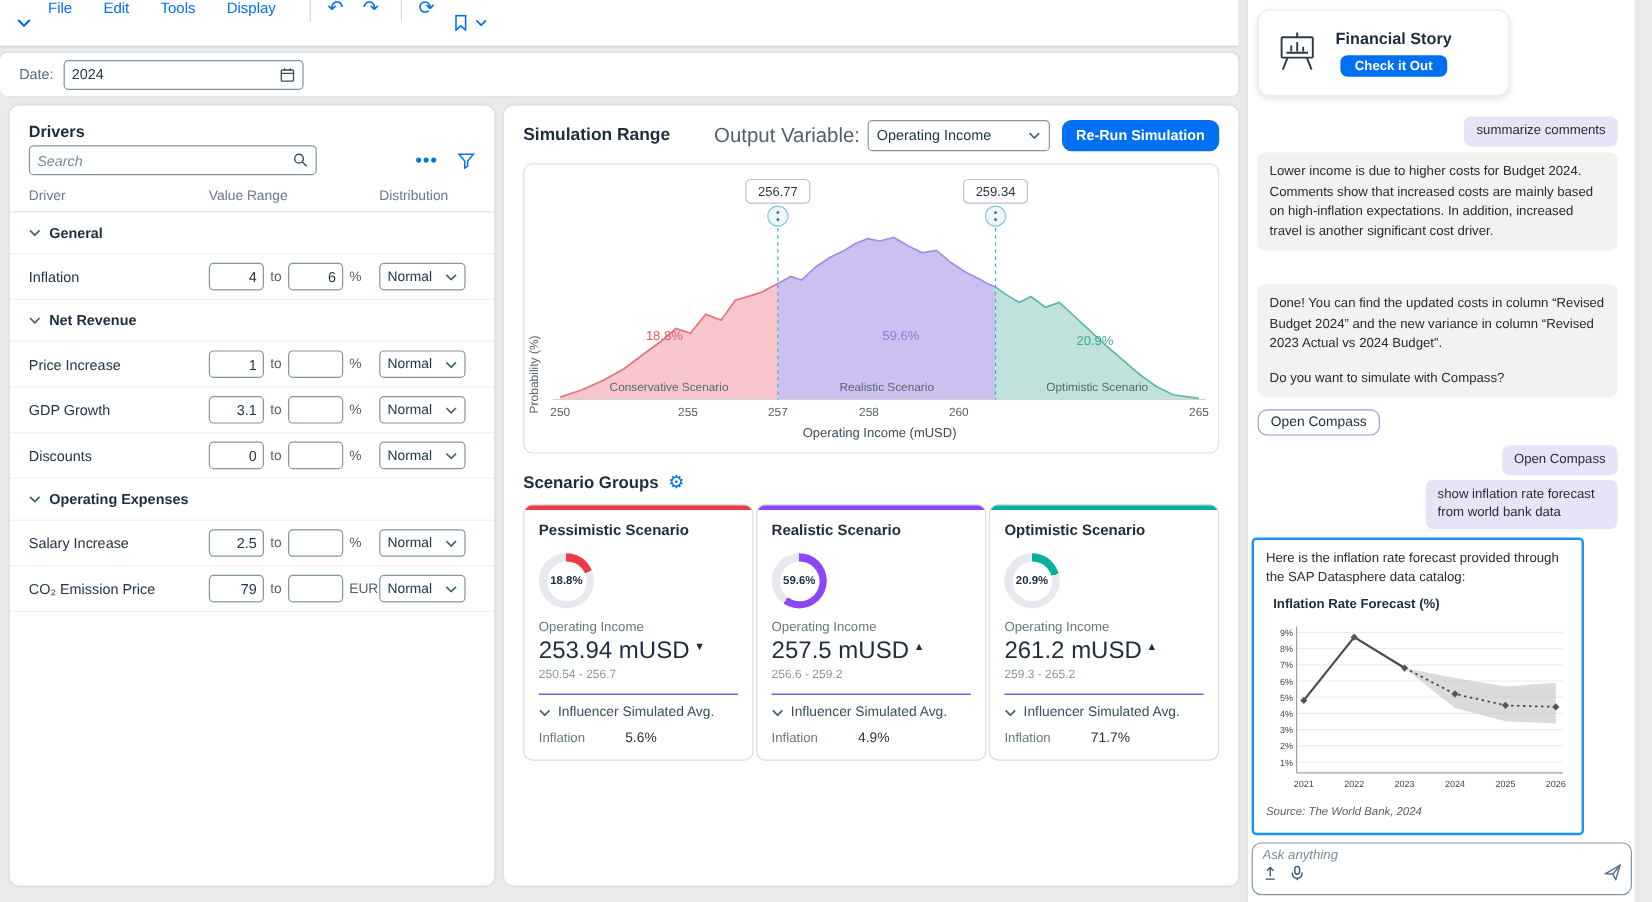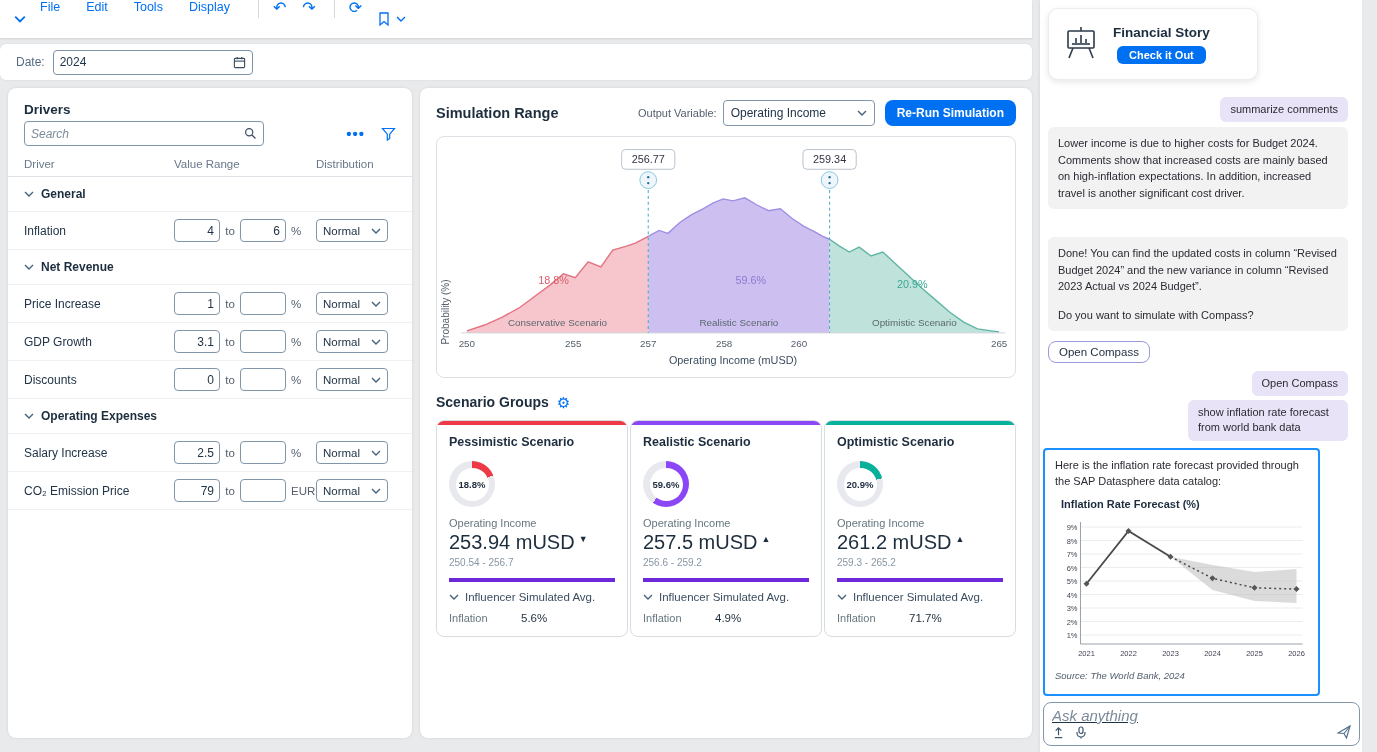--- a/index.html
+++ b/index.html
@@ -39,39 +39,39 @@
   .unit{width:30px;color:#55606e;font-size:11.5px;padding-left:5px;}
   .sel{width:72px;height:23px;border:1px solid #8296aa;border-radius:4px;display:flex;align-items:center;justify-content:space-between;padding:0 6px;font-size:11.5px;color:#223548;background:#fff;cursor:pointer;}
   .chev{width:10px;height:6px;flex:none;color:#42627e;}
   .drivers-footer{margin-top:auto;display:flex;justify-content:flex-end;padding:0 16px;}
   .reset-btn{border:1px solid #b9c2cc;border-radius:6px;color:#0070f2;font-size:12px;font-weight:bold;padding:3px 14px;background:#fff;font-family:inherit;cursor:pointer;}
 
   
   .sim{position:absolute;left:420px;top:88px;width:612px;height:650px;padding:12px 16px;}
   .sim-header{display:flex;align-items:center;margin-bottom:10px;}
   .sim-title{font-weight:bold;font-size:14.5px;color:#1d2d3e;flex:1;}
-  .ov-label{font-size:11px;color:#55606e;margin-right:6px;}
+  .ov-label{font-size:17px;color:#55606e;margin-right:6px;}
   .ov-select{width:152px;height:26px;border:1px solid #8296aa;border-radius:4px;display:flex;align-items:center;justify-content:space-between;padding:0 7px;font-size:12px;color:#223548;background:#fff;cursor:pointer;}
   .rerun{margin-left:10px;background:#0070f2;color:#fff;font-size:12px;font-weight:bold;border:none;border-radius:8px;padding:6px 12px;font-family:inherit;cursor:pointer;}
   .chart-card{border:1px solid #dde1e5;border-radius:8px;height:242px;position:relative;padding:4px 6px 0 20px;}
   .ylabel{position:absolute;left:3px;top:46%;transform:translateY(-50%);writing-mode:vertical-rl;transform-origin:center;rotate:180deg;font-size:10px;color:#55606e;}
   .sg-head{display:flex;align-items:center;gap:8px;margin:16px 0 10px;}
   .sg-title{font-weight:bold;font-size:14px;color:#1d2d3e;}
   .gear{color:#0070f2;font-size:15px;line-height:1;cursor:pointer;}
   .cards{display:flex;gap:2px;}
   .scard{flex:1;border:1px solid #d8dde2;border-radius:8px;overflow:hidden;background:#fff;}
   .accent{height:4px;background:#ccc;}
   .scard-body{padding:10px 12px 12px;}
   .scard-title{font-weight:bold;font-size:12.5px;color:#1d2d3e;}
   .donut{width:46px;height:46px;border-radius:50%;display:flex;align-items:center;justify-content:center;margin:12px 0 10px;background:#e7e9ee;}
   .donut-inner{width:33px;height:33px;background:#fff;border-radius:50%;display:flex;align-items:center;justify-content:center;font-size:9.5px;font-weight:bold;color:#1d2d3e;}
   .metric-label{font-size:11px;color:#66777f;}
   .metric-value{font-size:20px;color:#1d2d3e;display:flex;align-items:flex-start;gap:4px;margin-top:2px;}
   .trend{font-size:9px;margin-top:3px;color:#1d2d3e;}
-  .metric-range{font-size:10px;color:#8796a4;margin-top:3px;padding-bottom:10px;border-bottom:4px solid #6d28d9;}
+  .metric-range{font-size:10px;color:#8796a4;margin-top:3px;padding-bottom:10px;border-bottom:1px solid #6d28d9;}
   .inf-header{display:flex;align-items:center;gap:6px;font-size:11.5px;color:#3b4d5f;margin-top:9px;cursor:pointer;}
   .inf-row{display:flex;margin-top:9px;font-size:11px;color:#66777f;align-items:center;}
   .inf-name{width:72px;}
   .inf-val{color:#1d2d3e;font-size:11.5px;}
 
   
   .chat{position:absolute;left:1040px;top:0;width:322px;height:752px;background:#fff;box-shadow:-1px 0 3px rgba(0,0,0,.06);}
   .story-card{position:absolute;left:8px;top:8px;width:210px;height:72px;border:1px solid #ececec;border-radius:10px;box-shadow:0 2px 6px rgba(0,0,0,.10);display:flex;align-items:center;gap:12px;padding:0 12px;background:#fff;}
   .story-right{display:flex;flex-direction:column;align-items:center;gap:6px;}
   .story-title{font-size:13.5px;font-weight:bold;color:#1d2d3e;}
@@ -491,21 +491,21 @@
         <text x="72" y="144" text-anchor="middle" font-size="7.5" fill="#445">2022</text>
         <text x="114" y="144" text-anchor="middle" font-size="7.5" fill="#445">2023</text>
         <text x="156" y="144" text-anchor="middle" font-size="7.5" fill="#445">2024</text>
         <text x="198" y="144" text-anchor="middle" font-size="7.5" fill="#445">2025</text>
         <text x="240" y="144" text-anchor="middle" font-size="7.5" fill="#445">2026</text>
       </svg>
       <div class="hl-source">Source: The World Bank, 2024</div>
     </div>
 
     <div class="ask-box">
-      <input class="bare" style="font-size: 15px; text-decoration: underline;" placeholder="Ask anything">
+      <input class="bare" style="font-size: 11px;" placeholder="Ask anything">
       <div class="ask-icons">
         <span class="icon-btn">
           <svg width="13" height="13" viewBox="0 0 14 14" fill="none" stroke="#3b556e" stroke-width="1.3">
               <path d="M7 10 V2 M4 5 l3 -3 3 3"></path>
               <line x1="3" y1="12.5" x2="11" y2="12.5"></line>
             </svg>
         </span>
         <span class="icon-btn">
           <svg width="12" height="13" viewBox="0 0 12 13" fill="none" stroke="#3b556e" stroke-width="1.2">
               <rect x="4" y="1" width="4" height="6.5" rx="2"></rect>

